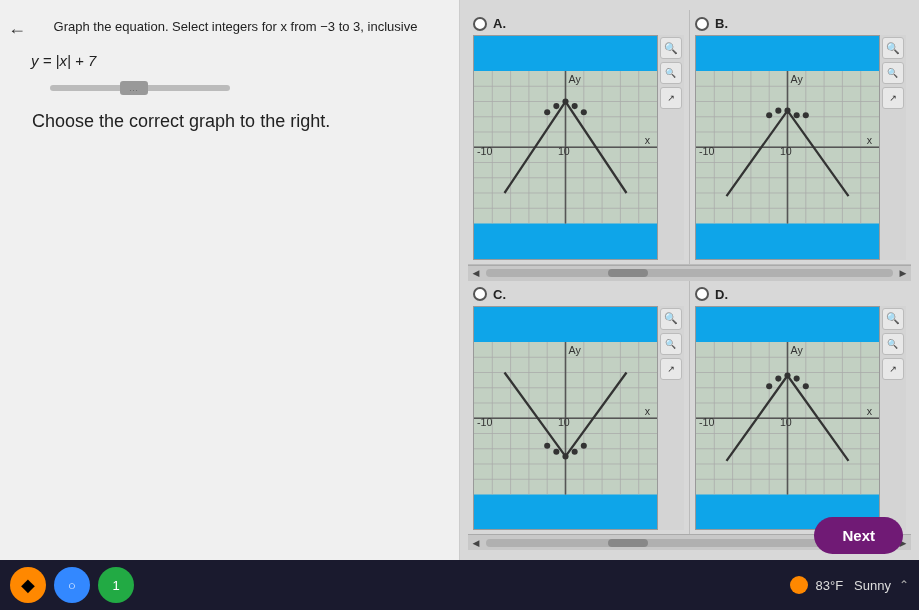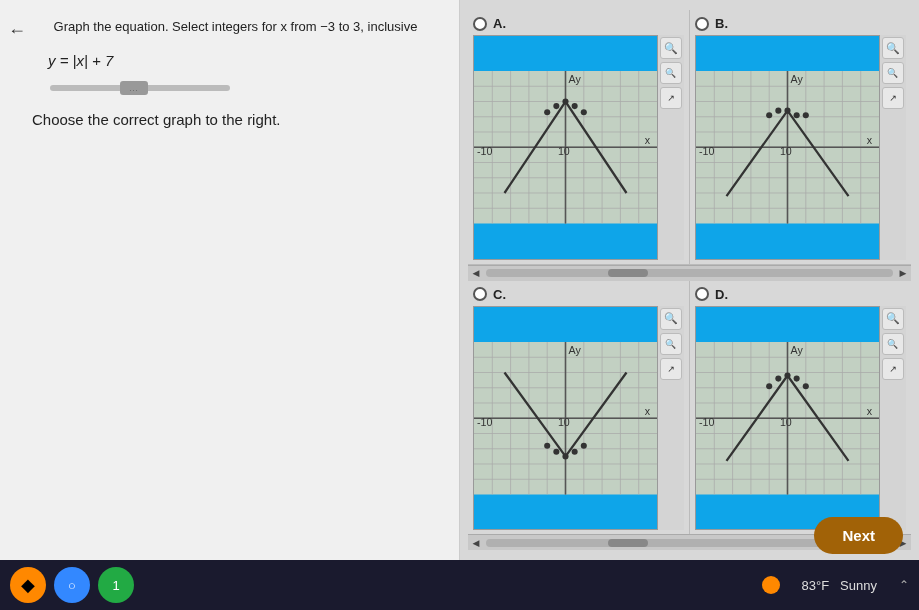--- a/index.html
+++ b/index.html
@@ -41,21 +41,21 @@
     .question-text {
       margin-left: 22px;
       font-size: 13px;
       color: #222;
       line-height: 1.4;
       margin-bottom: 16px;
       text-align: center;
     }
 
     .equation {
-      margin-left: 38px;
+      margin-left: 21px;
       font-size: 15px;
       color: #222;
       margin-bottom: 16px;
       font-style: italic;
     }
 
     .slider-container {
       margin-left: 40px;
       margin-bottom: 20px;
     }
@@ -84,21 +84,21 @@
     }
 
     .slider-dots {
       font-size: 8px;
       color: #555;
       letter-spacing: 1px;
     }
 
     .choose-text {
       margin-left: 22px;
-      font-size: 15px;
+      font-size: 18px;
       color: #222;
       margin-top: 10px;
     }
 
     
     .right-panel {
       width: 459px;
       background: #d8d8d8;
       padding: 10px 8px;
       position: relative;
@@ -126,21 +126,21 @@
       font-size: 13px;
       font-weight: bold;
       color: #222;
     }
 
     
     .next-btn {
       position: absolute;
       bottom: 56px;
       right: 16px;
-      background: #a16207;
+      background: #701a75;
       color: white;
       border: none;
       border-radius: 20px;
       padding: 10px 28px;
       font-size: 15px;
       font-weight: bold;
       cursor: pointer;
     }
 
     
@@ -178,21 +178,21 @@
     .taskbar-icon.green {
       background: #22aa44;
     }
 
     .taskbar-weather {
       margin-left: auto;
       color: #ddd;
       font-size: 13px;
       display: flex;
       align-items: center;
-      gap: 22px;
+      gap: 8px;
       text-align: center;
     }
 
     .weather-sun {
       width: 18px;
       height: 18px;
       background: #ff8800;
       border-radius: 50%;
     }
 

